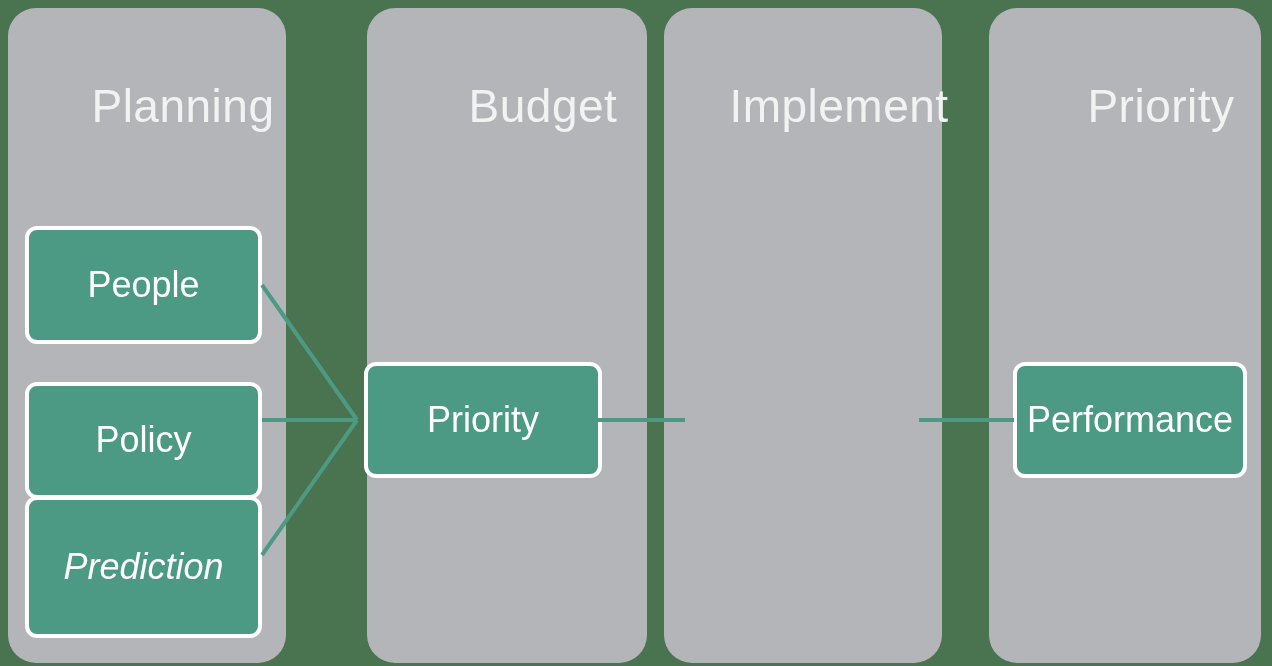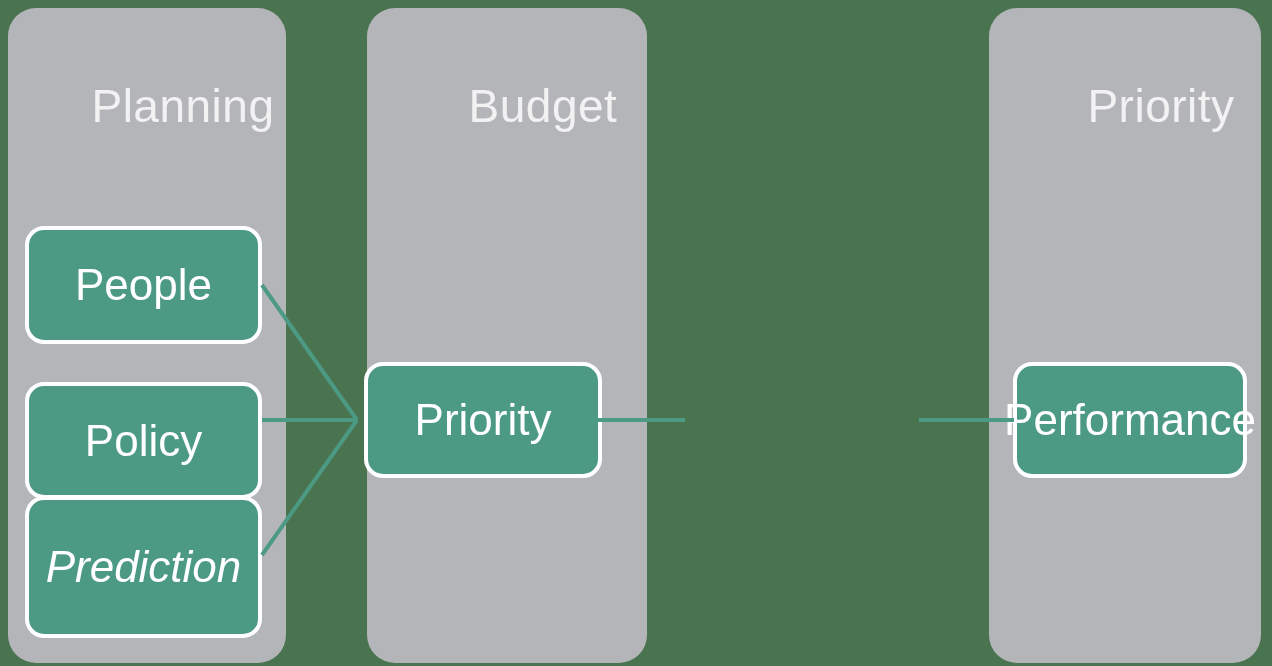--- a/index.html
+++ b/index.html
@@ -38,28 +38,28 @@
     font-weight: 400;
     letter-spacing: 0.5px;
     color: #f2f2f2;
     padding-left: 36px;
   }
   .node {
     position: absolute;
     box-sizing: border-box;
     background: #4c9a84;
     border: 4px solid #ffffff;
-    border-radius: 19px;
+    border-radius: 12px;
     z-index: 2;
     display: flex;
     align-items: center;
     justify-content: center;
     text-align: center;
     color: #ffffff;
-    font-size: 44px;
+    font-size: 36px;
     line-height: 1.18;
     padding: 4px 10px;
   }
   .connector-layer {
     position: absolute;
     top: 0;
     left: 0;
     width: 1272px;
     height: 666px;
     z-index: 3;
@@ -81,20 +81,23 @@
 <body>
 
 <div class="stage">
 
   <div class="column" id="col-planning">
     <div class="column-title">Planning</div>
   </div>
   <div class="column" id="col-budget">
     <div class="column-title">Budget</div>
   </div>
+  <div class="column" id="col-implement">
+    <div class="column-title">Implement</div>
+  </div>
   <div class="column" id="col-results">
     <div class="column-title">Priority</div>
   </div>
 
   <svg class="connector-layer" viewBox="0 0 1272 666" xmlns="http://www.w3.org/2000/svg">
     <line x1="262" y1="285" x2="357" y2="420" stroke="#4c9a84" stroke-width="4"></line>
     <line x1="262" y1="420" x2="357" y2="420" stroke="#4c9a84" stroke-width="4"></line>
     <line x1="262" y1="555" x2="357" y2="420" stroke="#4c9a84" stroke-width="4"></line>
     <line x1="589" y1="420" x2="685" y2="420" stroke="#4c9a84" stroke-width="4"></line>
     <line x1="919" y1="420" x2="1014" y2="420" stroke="#4c9a84" stroke-width="4"></line>

